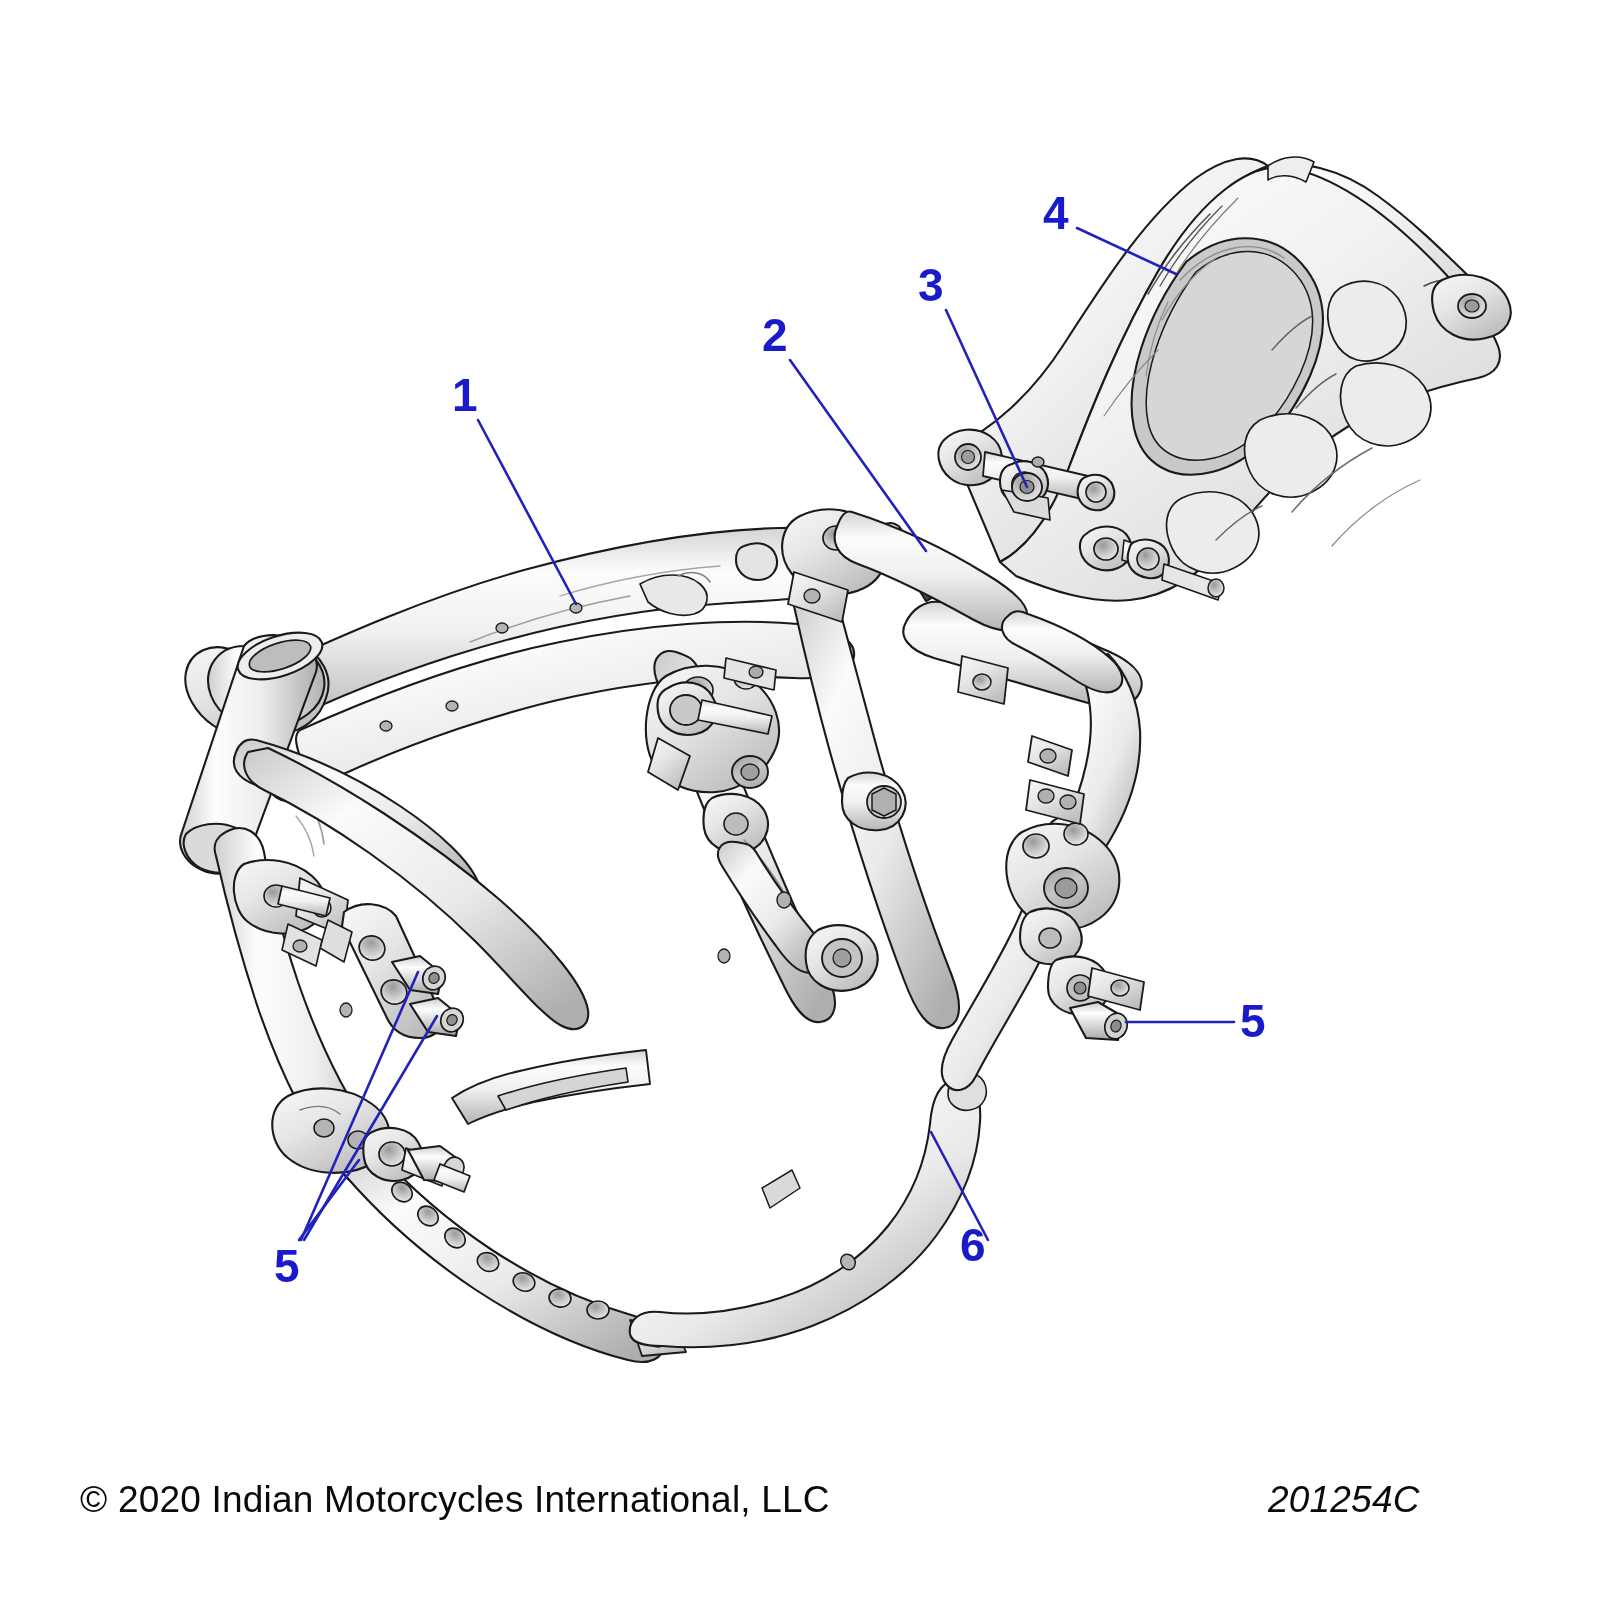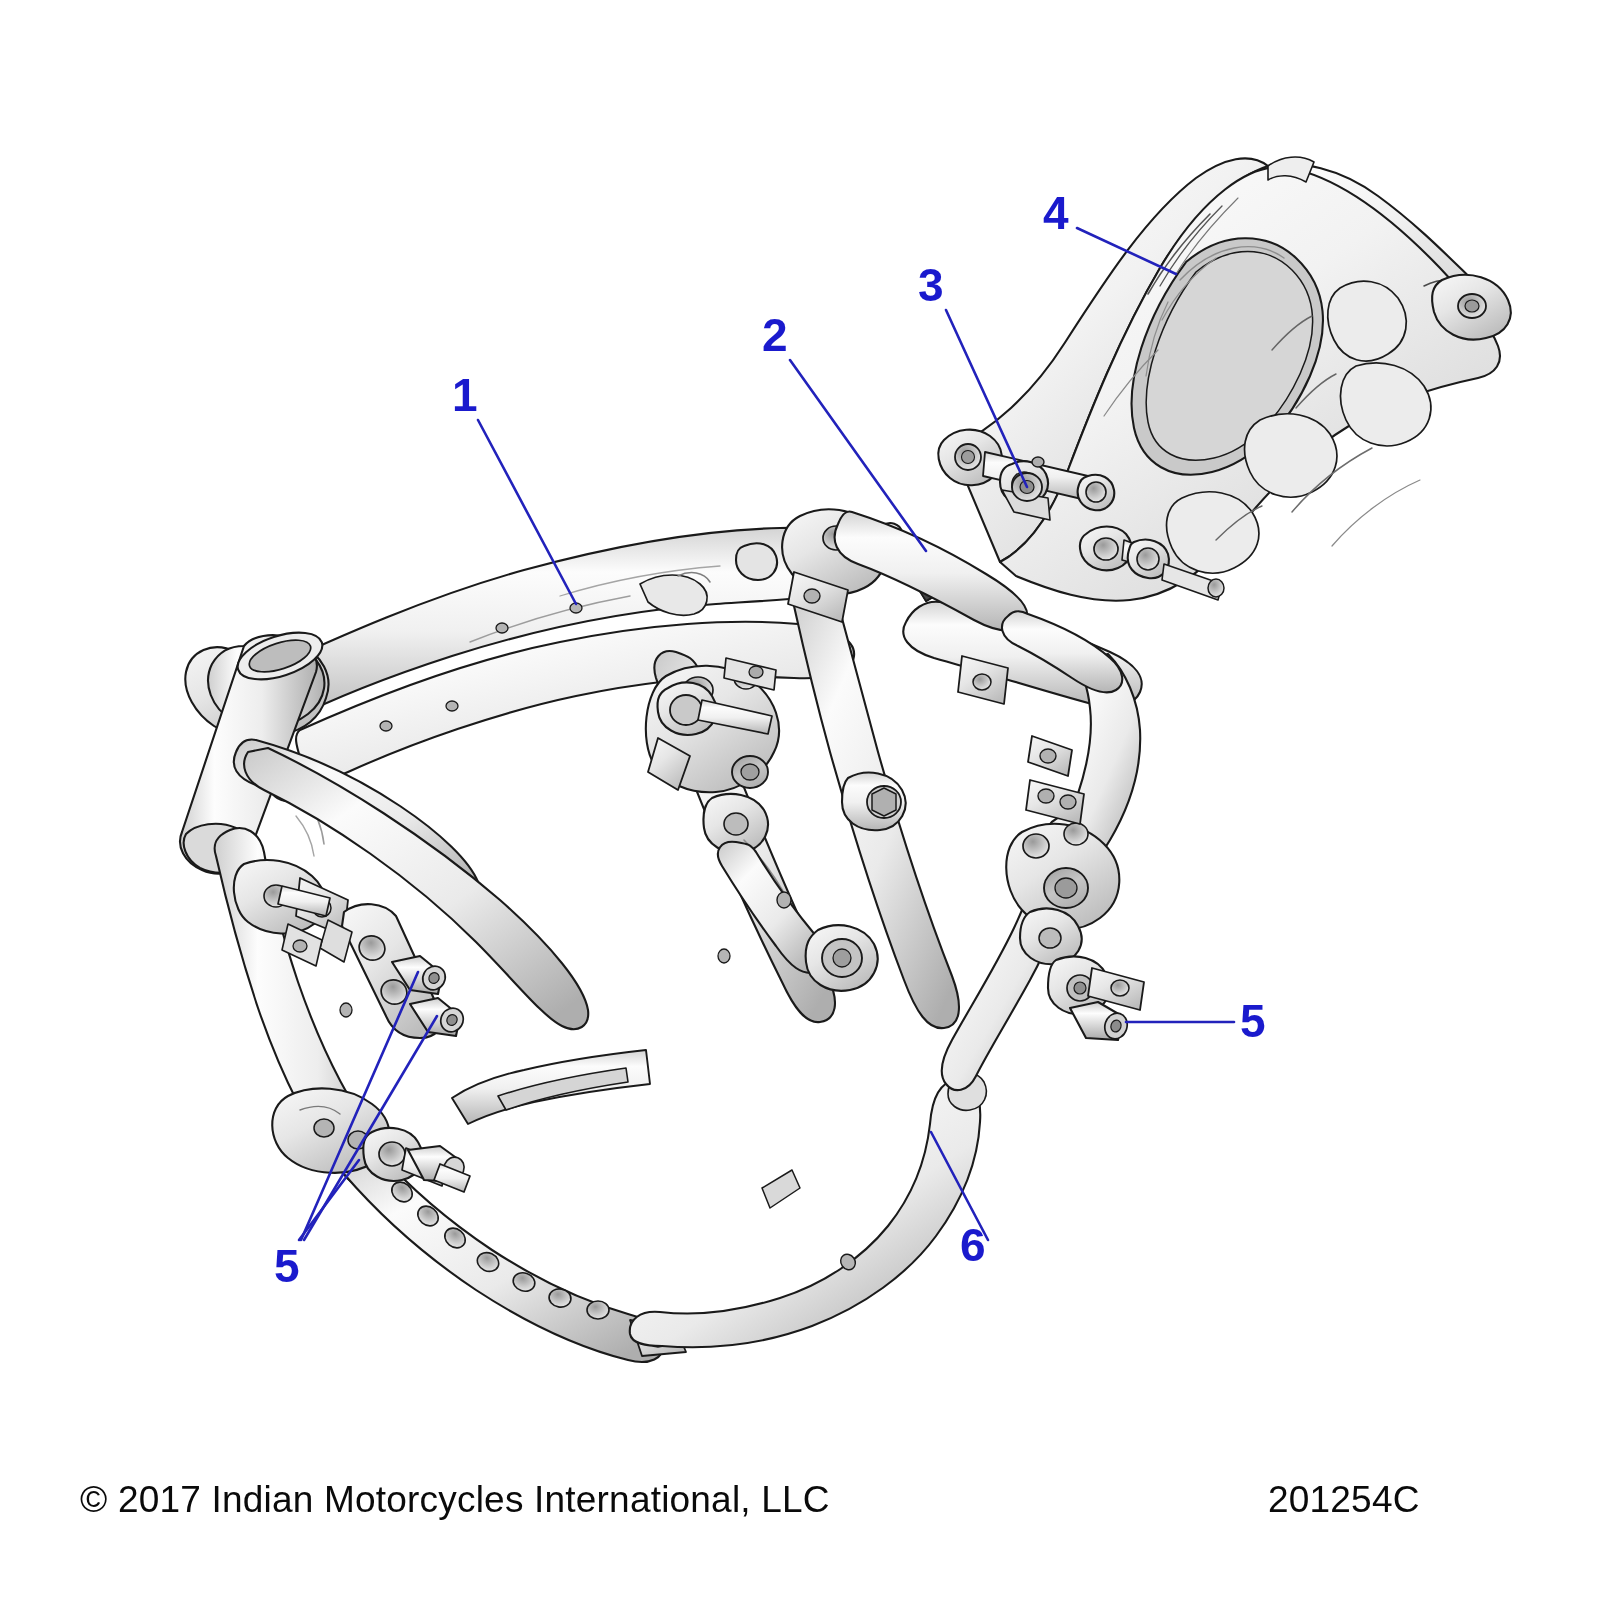--- a/index.html
+++ b/index.html
@@ -4,21 +4,21 @@
 <title>Parts Diagram</title>
 <style>
   html,body{margin:0;padding:0;background:#ffffff;}
   body{width:1600px;height:1600px;position:relative;overflow:hidden;
        font-family:"Liberation Sans","DejaVu Sans",sans-serif;}
   #sheet{position:absolute;inset:0;width:1600px;height:1600px;background:#fff;}
   #art{position:absolute;left:0;top:0;width:1600px;height:1600px;}
   .footer-left{position:absolute;left:80px;top:1479px;font-size:37px;color:#0a0a0a;
                letter-spacing:.2px;white-space:nowrap;}
   .footer-right{position:absolute;left:1268px;top:1479px;font-size:37px;color:#0a0a0a;
-                letter-spacing:.2px;white-space:nowrap;}
+                letter-spacing:.2px;white-space:nowrap;font-style:italic;}
   .callout{position:absolute;font-size:46px;font-weight:700;color:#1a1acd;
            line-height:1;white-space:nowrap;}
 </style>
 </head>
 <body>
 
 <div id="sheet">
 
   <svg id="art" viewBox="0 0 1600 1600" xmlns="http://www.w3.org/2000/svg">
     <defs>
@@ -444,16 +444,16 @@
   </svg>
 
   <div class="callout" style="left:452px;top:372px;">1</div>
   <div class="callout" style="left:762px;top:312px;">2</div>
   <div class="callout" style="left:918px;top:262px;">3</div>
   <div class="callout" style="left:1043px;top:190px;">4</div>
   <div class="callout" style="left:274px;top:1243px;">5</div>
   <div class="callout" style="left:1240px;top:998px;">5</div>
   <div class="callout" style="left:960px;top:1222px;">6</div>
 
-  <div class="footer-left">© 2017 Indian Motorcycles International, LLC</div>
+  <div class="footer-left">© 2020 Indian Motorcycles International, LLC</div>
   <div class="footer-right">201254C</div>
 
 </div>
 
 </body></html>

